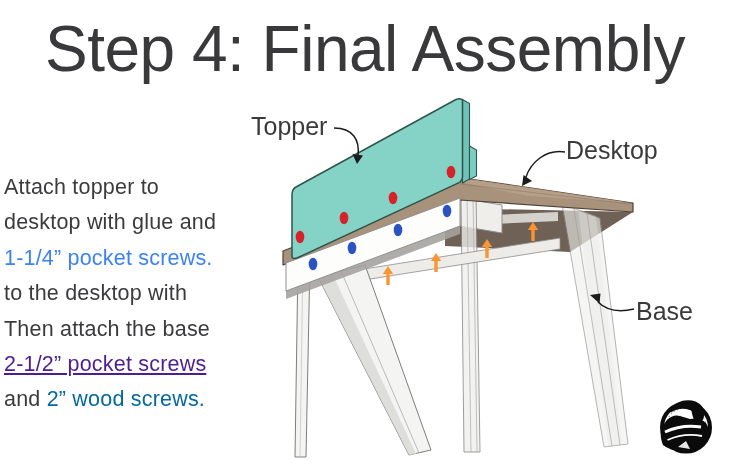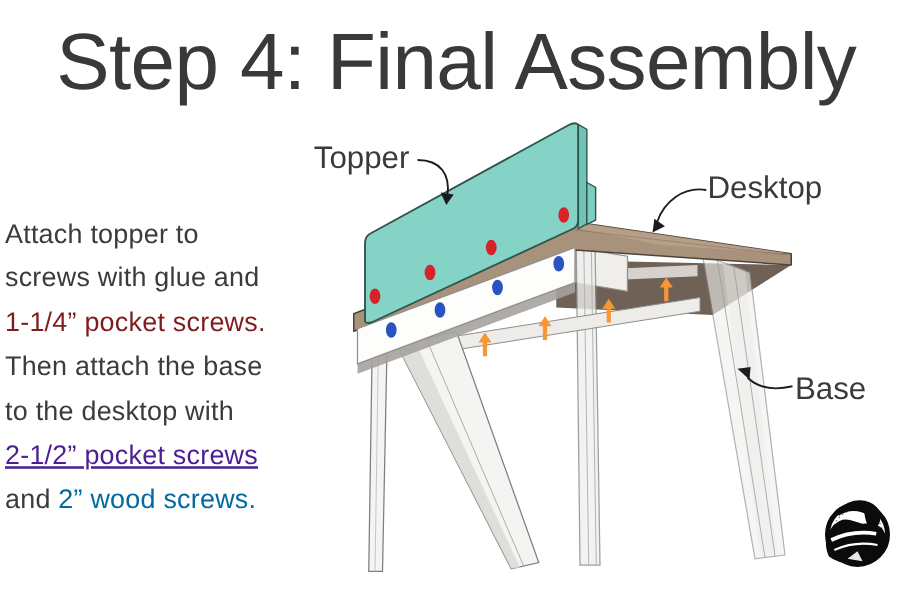--- a/index.html
+++ b/index.html
@@ -8,44 +8,44 @@
     font-family:"Liberation Sans", sans-serif;color:#3B3B3E;
   }
   .title{
     position:absolute;top:18px;left:0;right:0;text-align:center;
     font-size:64px;font-weight:300;letter-spacing:-0.5px;color:#39393B;line-height:62px;
   }
   .instructions{
     position:absolute;left:4px;top:170px;width:264px;text-align:left;
     font-size:21.5px;line-height:35.4px;font-weight:300;letter-spacing:0.2px;color:#3B3B3E;
   }
-  .red{color:#7f1d1d;}
+  .red{color:#3b82f6;}
   .blue{color:#4c1d95;text-decoration:underline;}
   .orange{color:#0369a1;}
   .diagram-label{
     position:absolute;font-size:25px;font-weight:300;color:#3A3A3C;white-space:nowrap;
   }
   #label-topper{left:251px;top:112px;text-align:center;}
   #label-desktop{left:566px;top:136px;}
   #label-base{left:636px;top:297px;}
   svg.scene{position:absolute;left:0;top:0;width:730px;height:472px;}
 </style>
 </head>
 <body>
 
 <div class="stage">
 
   <div class="title">Step 4: Final Assembly</div>
 
   <div class="instructions">
     <div><span>Attach topper to</span></div>
-    <div><span>screws with glue and</span></div>
+    <div><span>desktop with glue and</span></div>
     <div><span class="red">1-1/4” pocket screws.</span></div>
+    <div><span>to the desktop with</span></div>
     <div><span>Then attach the base</span></div>
-    <div><span>to the desktop with</span></div>
     <div><span class="blue">2-1/2” pocket screws</span></div>
     <div><span>and</span> <span class="orange">2” wood screws.</span></div>
   </div>
 
   <svg class="scene" viewBox="0 0 730 472">
 
     <polygon points="445,208 633,212 570,252 445,246" fill="#6F6156"></polygon>
     <polygon points="425,218 558,212 558,221 425,227" fill="#E8E6E2" opacity="0.85"></polygon>
 
     <polygon points="460,198 502,205 502,233 460,226" fill="#EFEEEB" stroke="#8F8F8F" stroke-width="1"></polygon>

